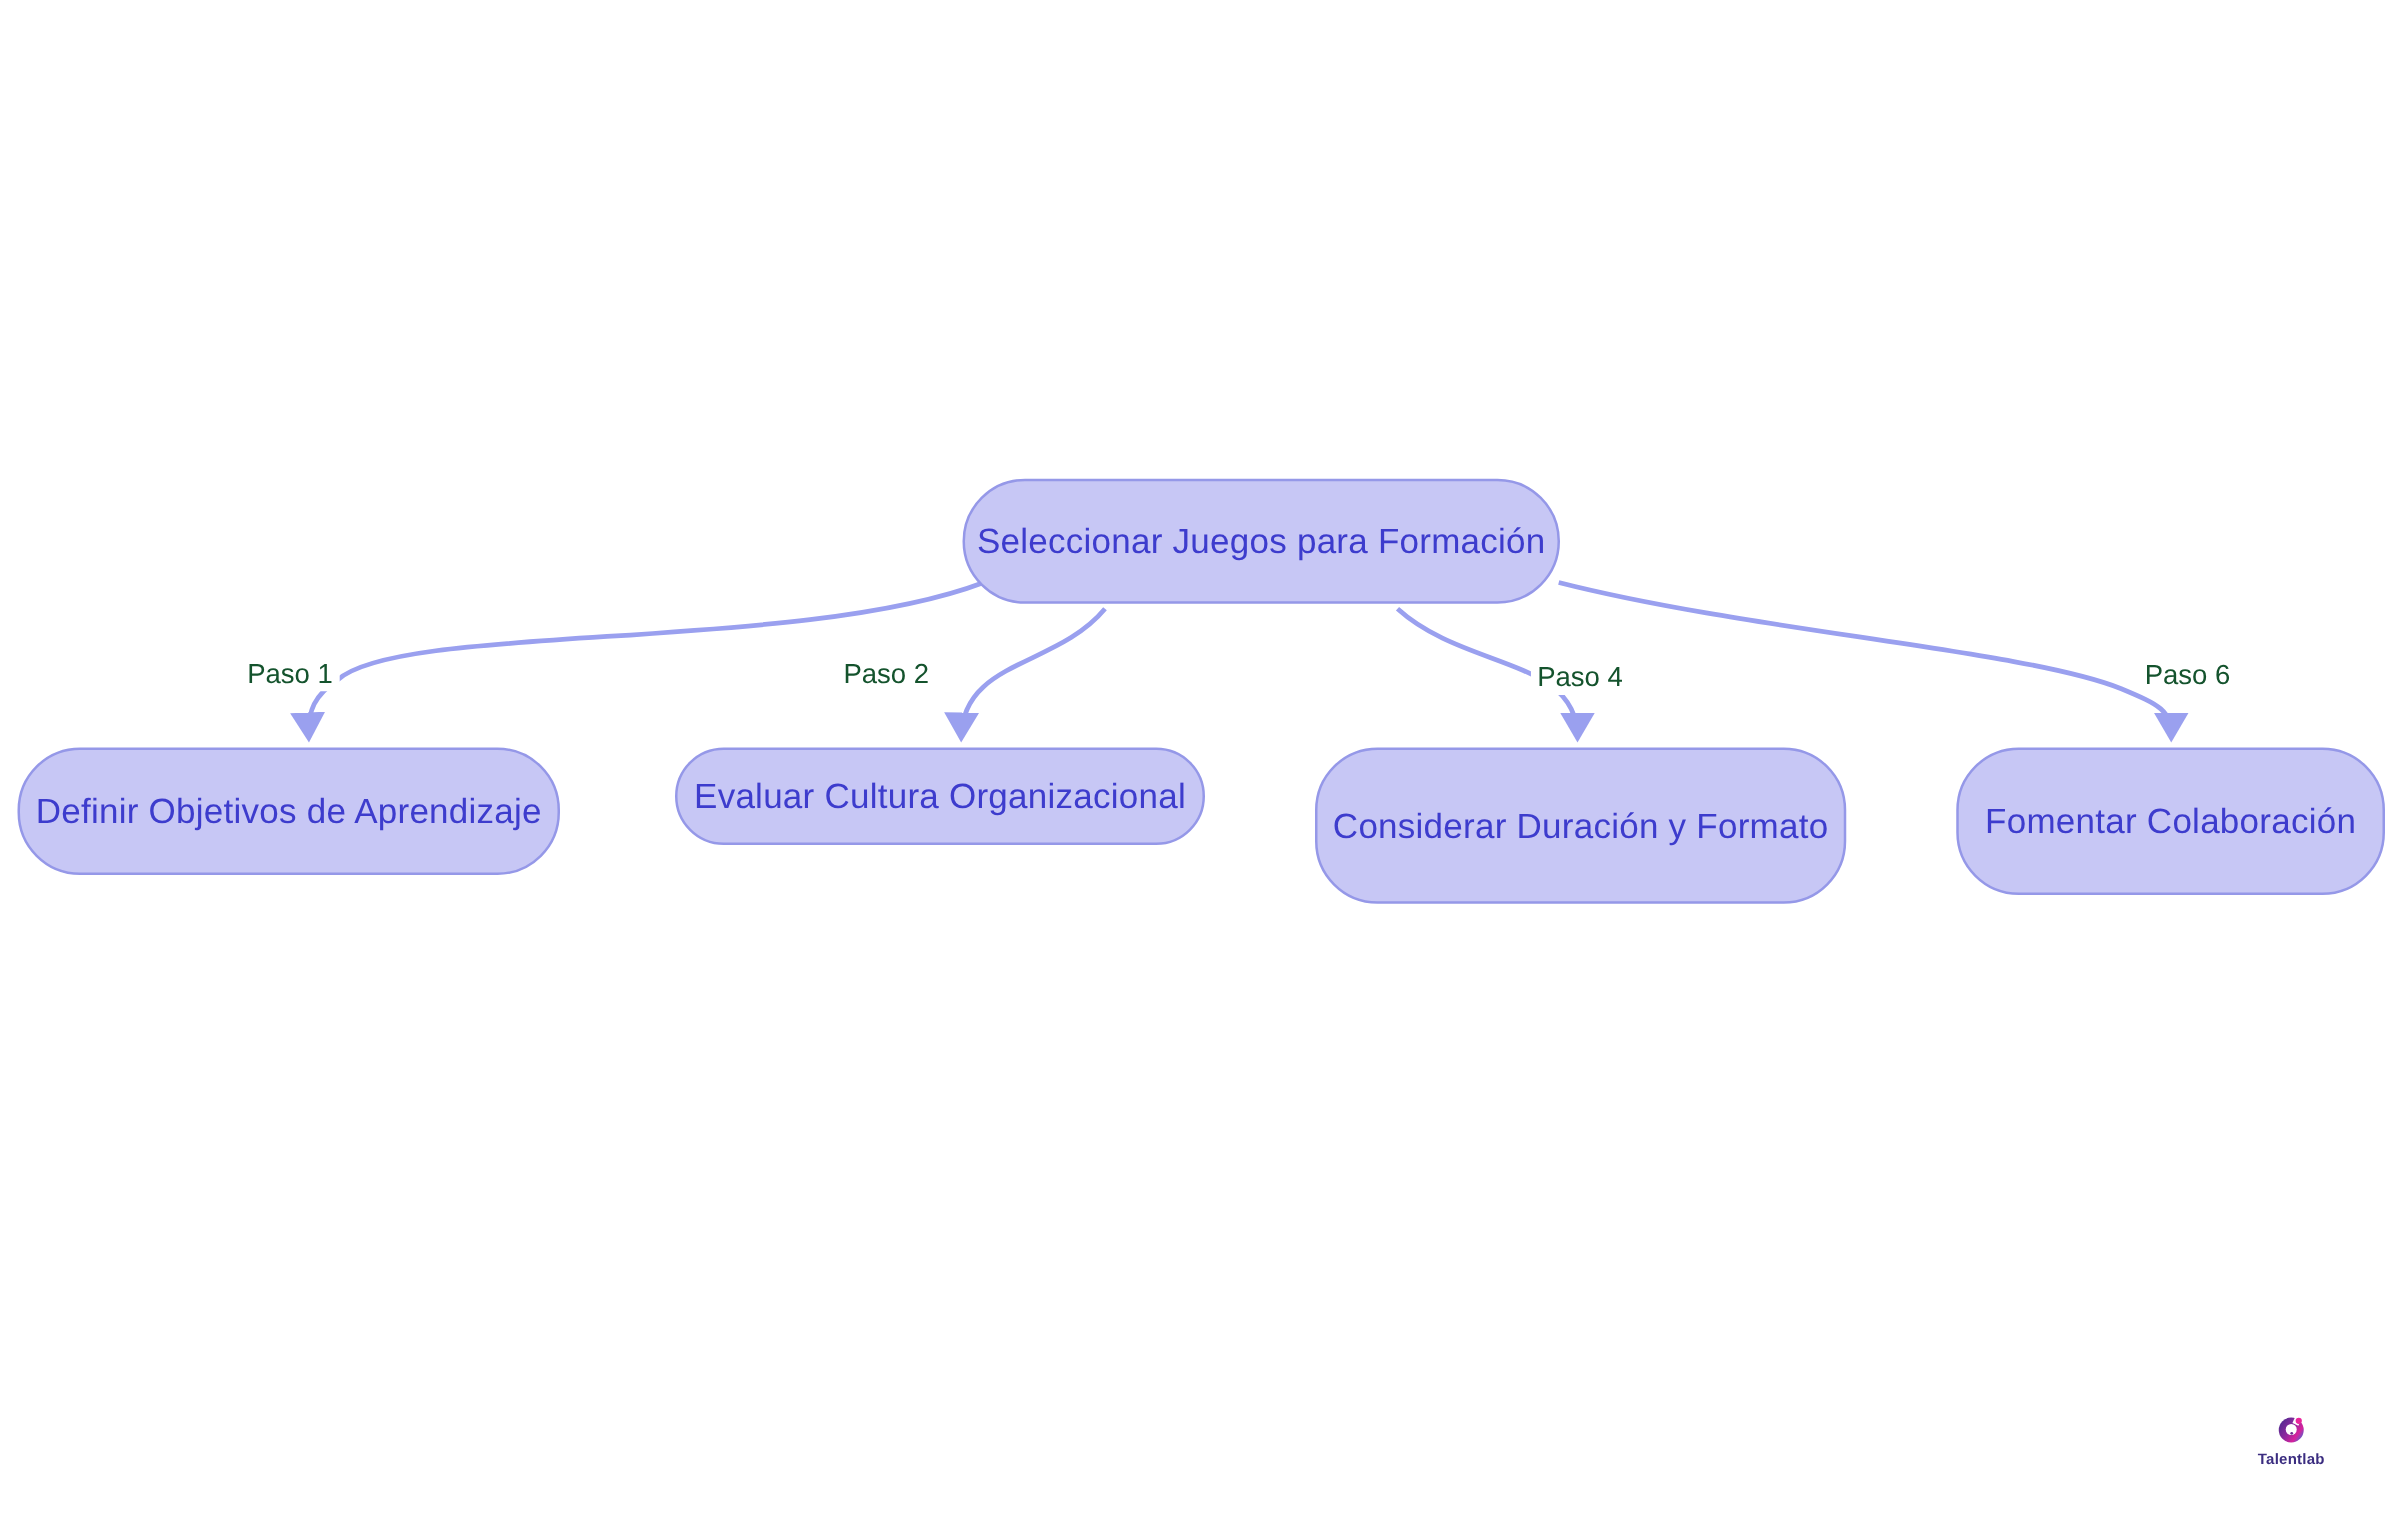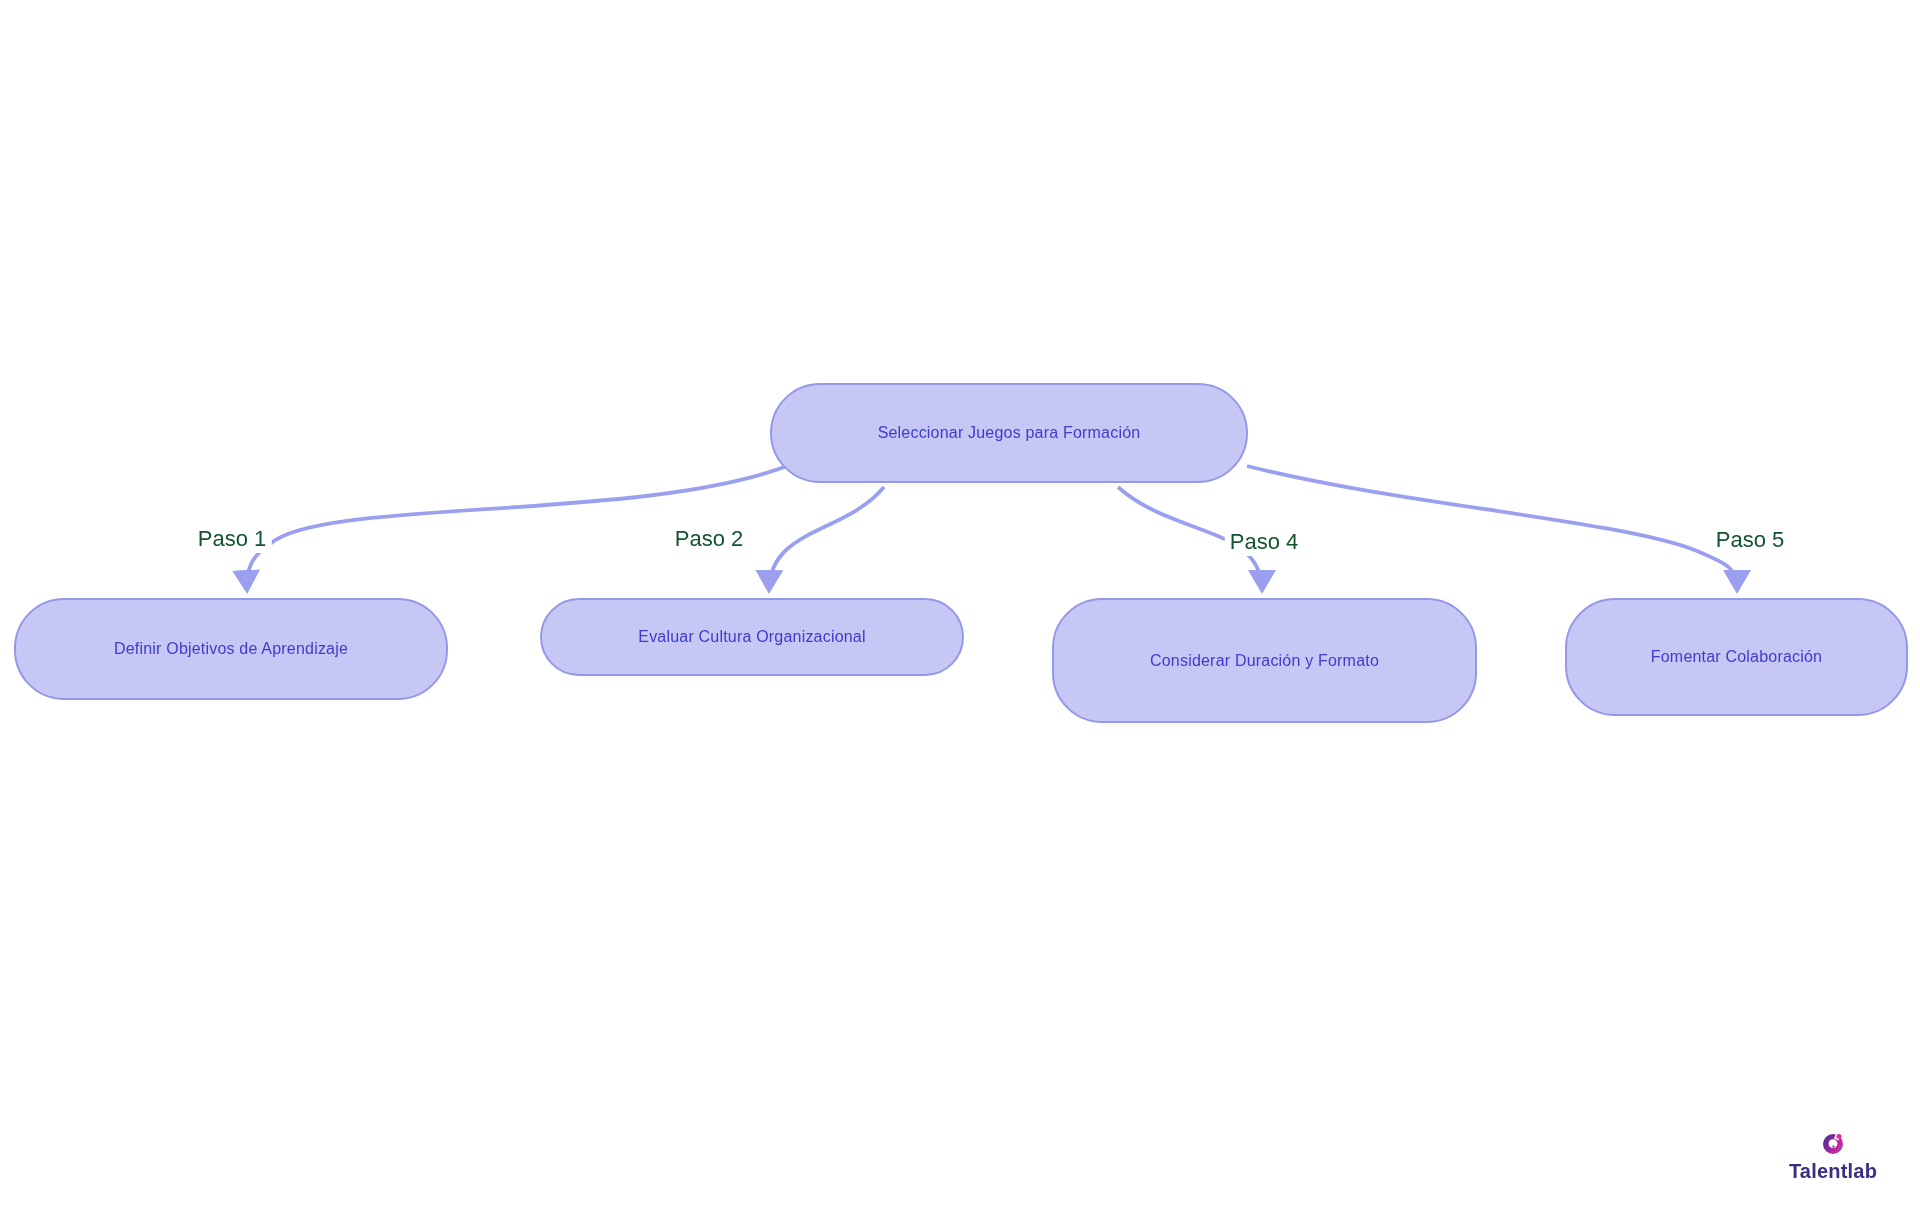--- a/index.html
+++ b/index.html
@@ -12,21 +12,21 @@
 
   .node {
     position: absolute;
     background: #c7c7f5;
     border: 2px solid #9598e8;
     border-radius: 50px;
     display: flex;
     align-items: center;
     justify-content: center;
     color: #3d3ccd;
-    font-size: 16px;
+    font-size: 28px;
     letter-spacing: 0.2px;
     text-align: center;
   }
 
   .edge-label {
     position: absolute;
     transform: translate(-50%, -50%);
     background: #ffffff;
     padding: 1px 5px;
     color: #14532d;
@@ -39,21 +39,21 @@
     left: 1772px;
     top: 1132px;
     width: 122px;
     display: flex;
     flex-direction: column;
     align-items: center;
     gap: 4px;
   }
   .brand .logo-icon { width: 24px; height: 24px; }
   .brand .logo-text {
-    font-size: 20px;
+    font-size: 12px;
     font-weight: bold;
     color: #3b2d80;
     letter-spacing: 0.2px;
   }
 </style>
 </head>
 <body>
 
 <div class="canvas">
 
@@ -85,21 +85,21 @@
     <span>Considerar Duración y Formato</span>
   </div>
 
   <div class="node" style="left:1565px; top:598px; width:343px; height:118px;">
     <span>Fomentar Colaboración</span>
   </div>
 
   <div class="edge-label" style="left:232px; top:539px;">Paso 1</div>
   <div class="edge-label" style="left:709px; top:539px;">Paso 2</div>
   <div class="edge-label" style="left:1264px; top:542px;">Paso 4</div>
-  <div class="edge-label" style="left:1750px; top:540px;">Paso 5</div>
+  <div class="edge-label" style="left:1750px; top:540px;">Paso 6</div>
 
   <div class="brand">
     <svg class="logo-icon" viewBox="0 0 24 24">
       <defs>
         <linearGradient id="lg1" x1="0" y1="0.15" x2="1" y2="0.85">
           <stop offset="0" stop-color="#4a2a8f"></stop>
           <stop offset="0.45" stop-color="#8e2a9e"></stop>
           <stop offset="0.75" stop-color="#d6219c"></stop>
           <stop offset="1" stop-color="#3a6fd8"></stop>
         </linearGradient>

